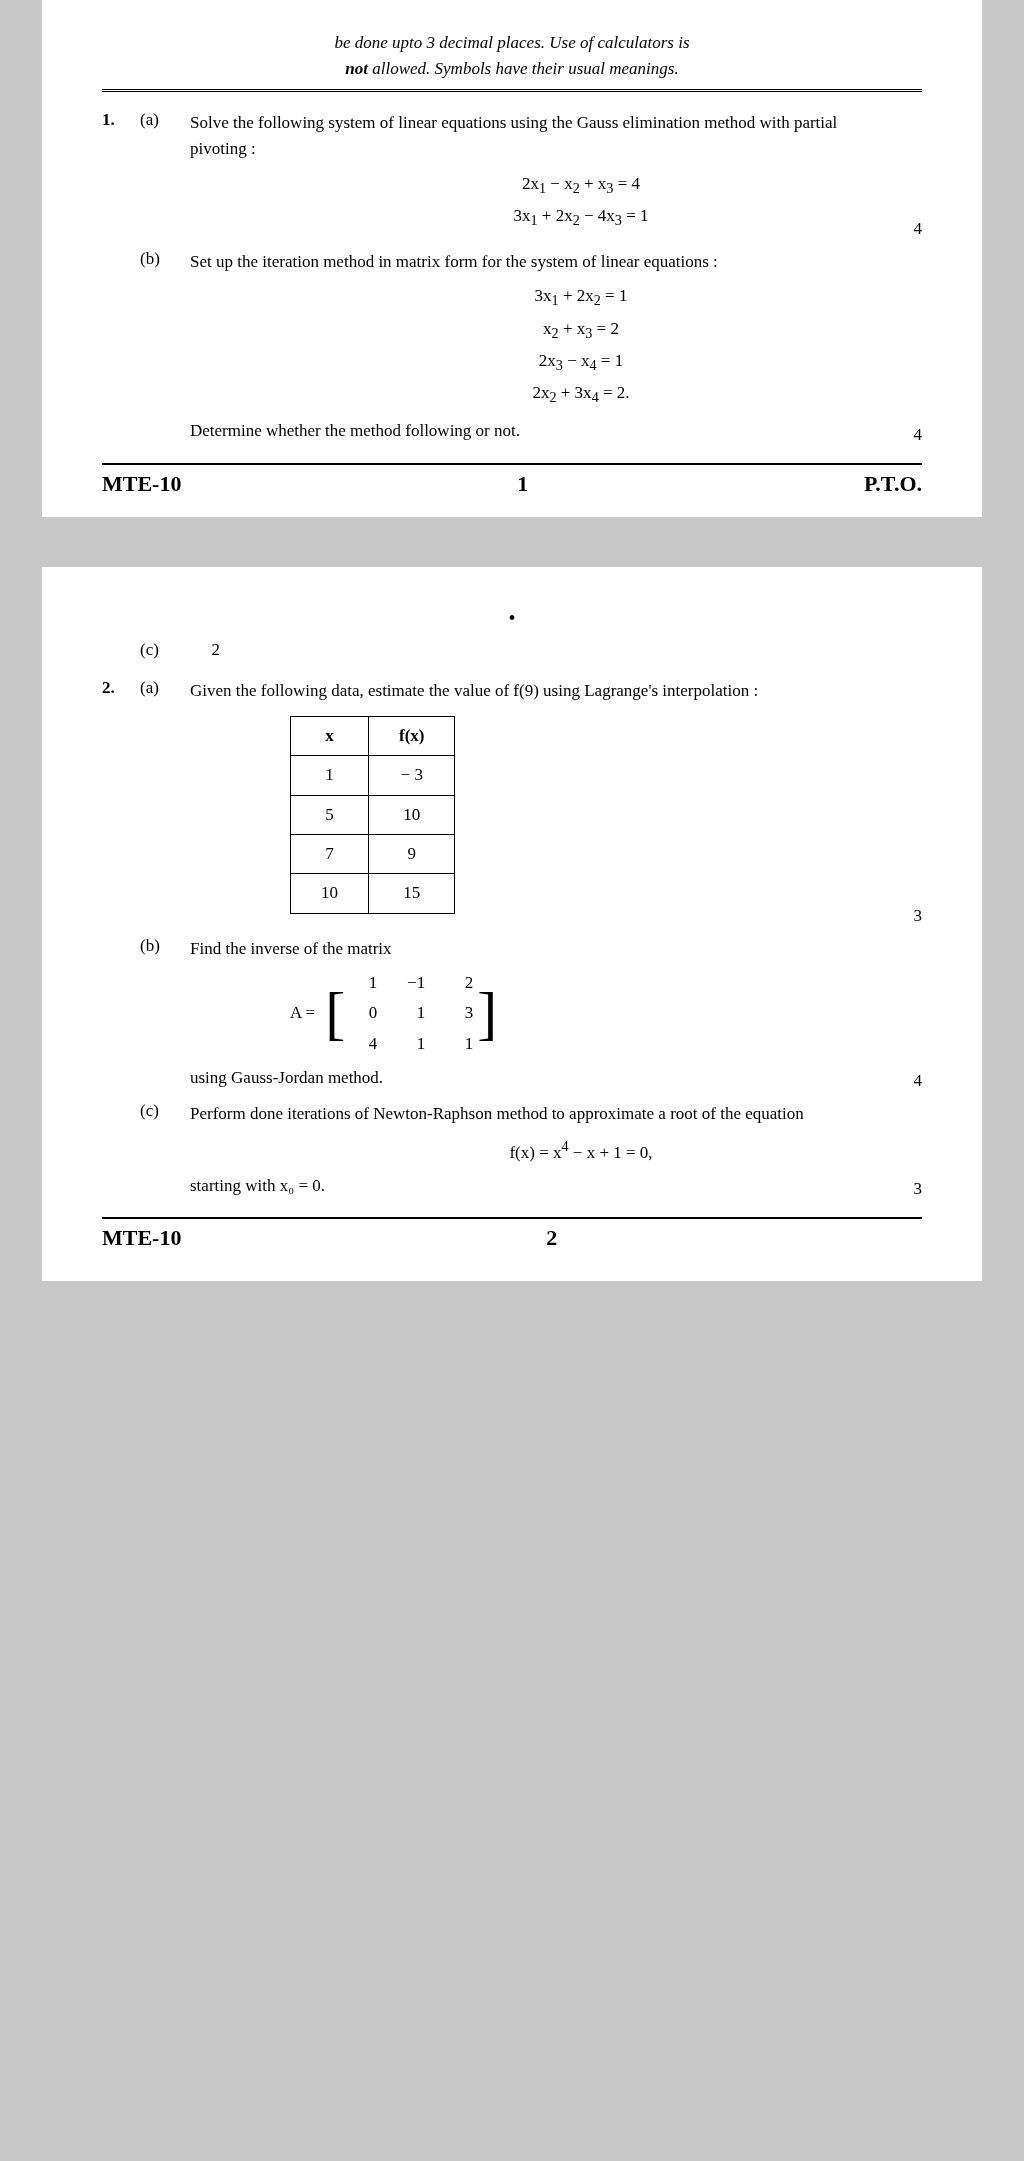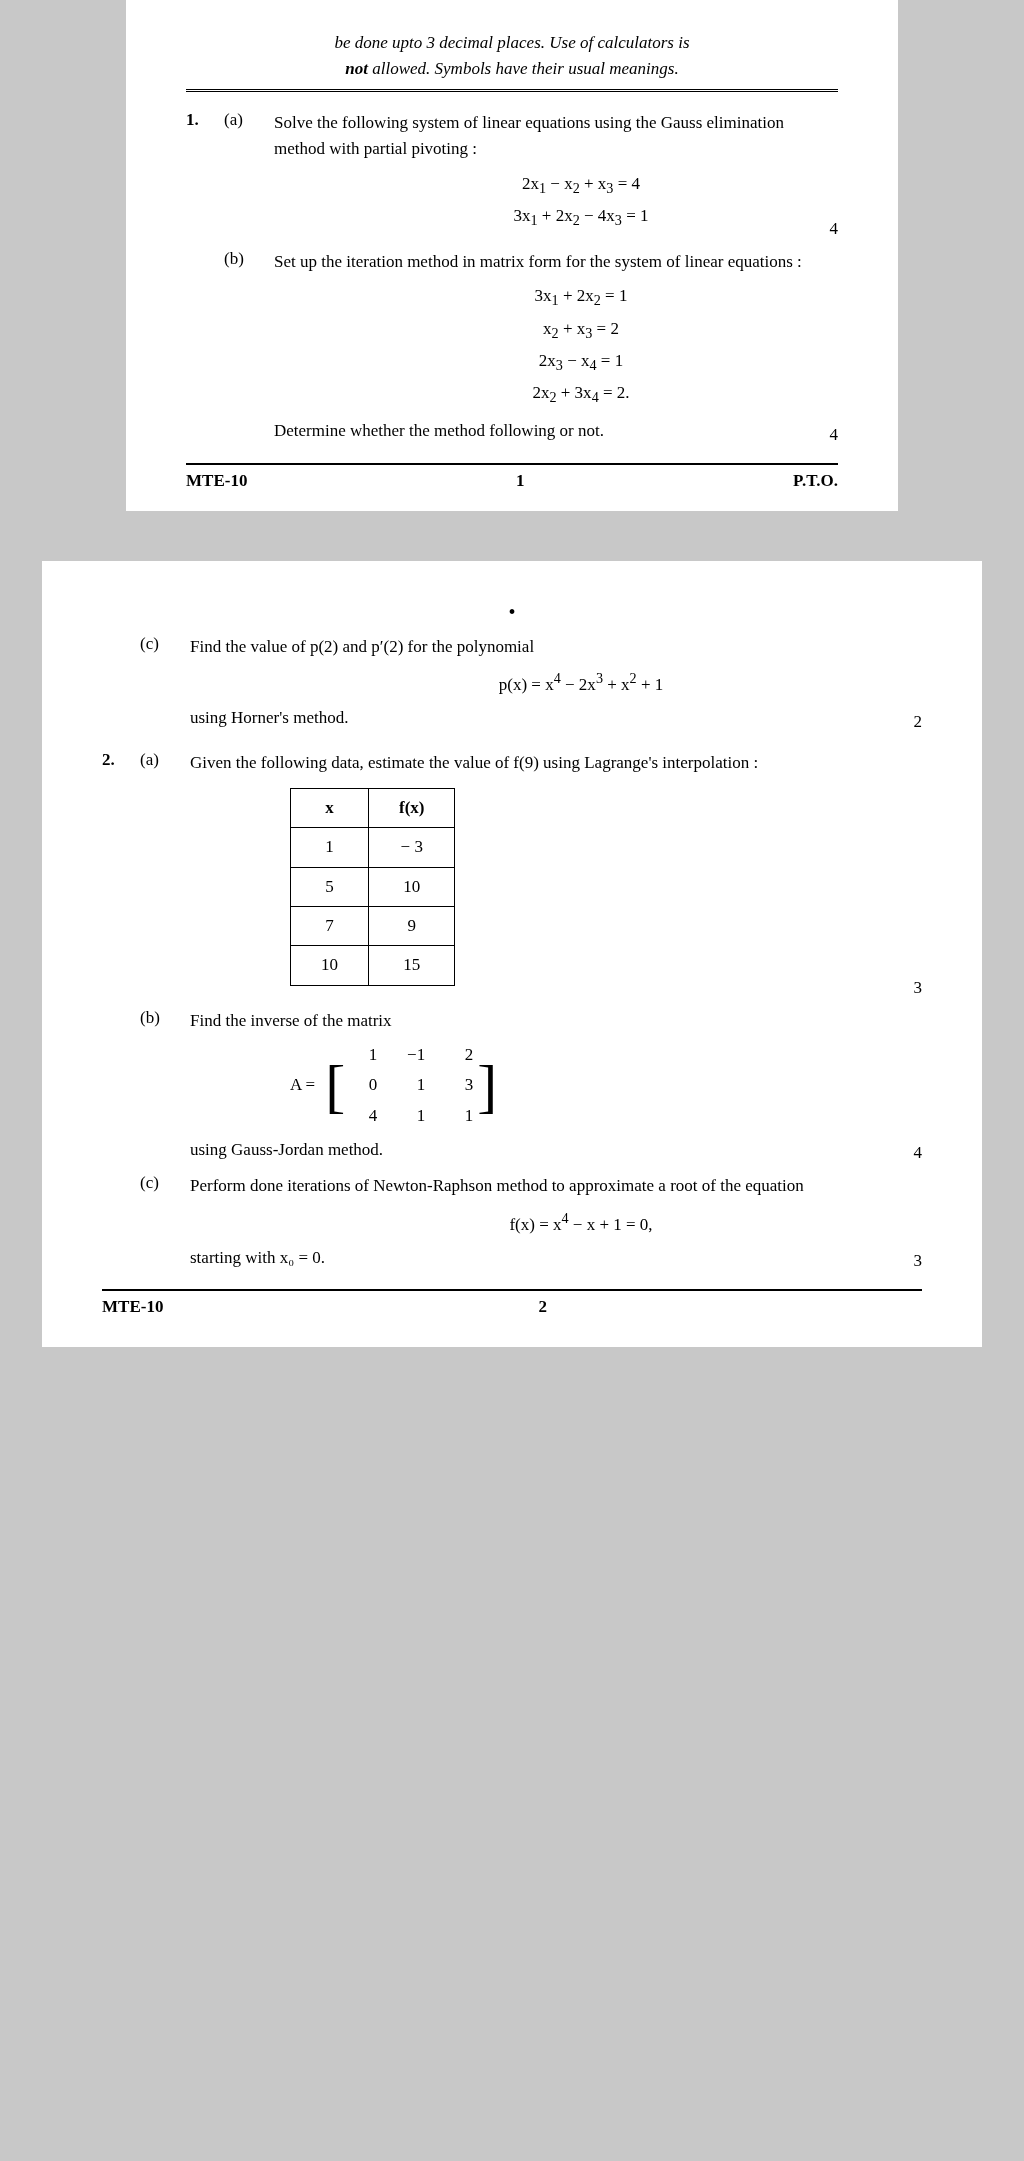--- a/index.html
+++ b/index.html
@@ -9,21 +9,21 @@
       width: 1024px;
       min-height: 2161px;
     }
     .page {
       background: #fff;
       margin: 0 auto;
       padding: 30px 60px 40px 60px;
       position: relative;
     }
     .page-1 {
-      width: 772px;
+      width: 940px;
       margin: 0 auto;
       padding-bottom: 20px;
     }
     .page-2 {
       width: 940px;
       margin: 20px auto 0;
       padding-bottom: 30px;
     }
     .header-text {
       text-align: center;
@@ -73,21 +73,21 @@
       line-height: 1.75;
     }
     .equations .eq {
       display: block;
       text-align: center;
     }
     .footer-row {
       display: flex;
       justify-content: space-between;
       align-items: center;
-      font-size: 17px;
+      font-size: 22px;
       font-weight: bold;
       margin-top: 18px;
       border-top: 2px solid #000;
       padding-top: 6px;
     }
     .table-container {
       margin: 12px 0 12px 100px;
     }
     table.data-table {
       border-collapse: collapse;
@@ -189,29 +189,20 @@
 
 <div style="height:30px; background:#c8c8c8;"></div>
 
 <div class="page page-2">
   <div class="dot-separator">•</div>
 
   <div class="question-block">
     <div class="q-row">
       <div class="q-num" style="min-width:38px;"></div>
       <div class="q-part">(c)</div>
-      <div class="q-text">
-        <span>Find the value of p(2) and p′(2) for the polynomial</span>
-        <div class="equations">
-          <span class="eq">
-            p(x) = x<sup>4</sup> − 2x<sup>3</sup> + x<sup>2</sup> + 1
-          </span>
-        </div>
-        <span>using Horner's method.</span>
-      </div>
       <div class="q-marks">2</div>
     </div>
   </div>
 
   <div class="question-block">
     <div class="q-row">
       <div class="q-num" style="font-weight:bold;">2.</div>
       <div class="q-part">(a)</div>
       <div class="q-text">
         <span>Given the following data, estimate the value of f(9) using Lagrange's interpolation :</span>

